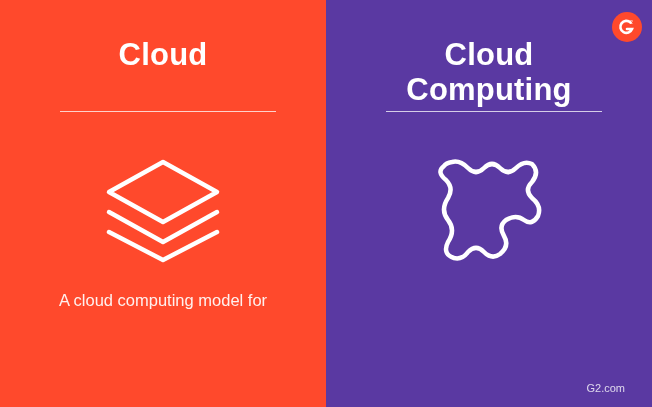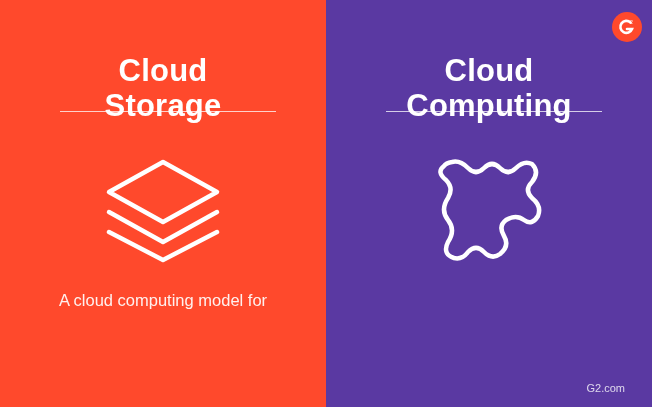--- a/index.html
+++ b/index.html
@@ -5,21 +5,20 @@
   html, body { margin: 0; padding: 0; }
   body { width: 652px; height: 407px; overflow: hidden; font-family: "Liberation Sans", sans-serif; }
   .wrap { position: relative; width: 652px; height: 407px; display: flex; }
   .panel { position: relative; height: 407px; color: #fff; }
   .left { width: 326px; background: #FF492C; }
   .right { width: 326px; background: #5A39A2; }
   .title {
     position: absolute; left: 0; right: 0; top: 37px;
     text-align: center; font-weight: bold; font-size: 31px; line-height: 35px;
     letter-spacing: 0.2px;
-    margin-top: 16px;
   }
   .rule { position: absolute; top: 111px; height: 1px; background: rgba(255,255,255,0.75); }
   .left .rule { left: 60px; width: 216px; }
   .right .rule { left: 60px; width: 216px; }
   .icon { position: absolute; }
   .left .icon { left: 105px; top: 158px; width: 116px; height: 106px; }
   .right .icon { left: 108px; top: 158px; width: 110px; height: 106px; }
   .desc {
     position: absolute; left: 0; right: 0; top: 288px;
     text-align: center; font-size: 16.5px; line-height: 25px; color: rgba(255,255,255,0.92);
@@ -32,21 +31,20 @@
     position: absolute; right: 27px; bottom: 13px; font-size: 11px; color: rgba(255,255,255,0.8);
   }
 </style>
 </head>
 <body>
 
 <div class="wrap">
   <section class="panel left">
     <div class="title">
       <div>Cloud</div>
-      <div>Storage</div>
     </div>
     <div class="rule"></div>
     <svg class="icon" viewBox="0 0 116 106" fill="none" stroke="#fff" stroke-width="4.5" stroke-linejoin="round" stroke-linecap="round">
       <polygon points="58,4 112,34 58,64 4,34"></polygon>
       <polyline points="4,54 58,84 112,54"></polyline>
       <polyline points="4,74 58,102 112,74"></polyline>
     </svg>
     <div class="desc">
       <div>A cloud computing model for</div>
     </div>

